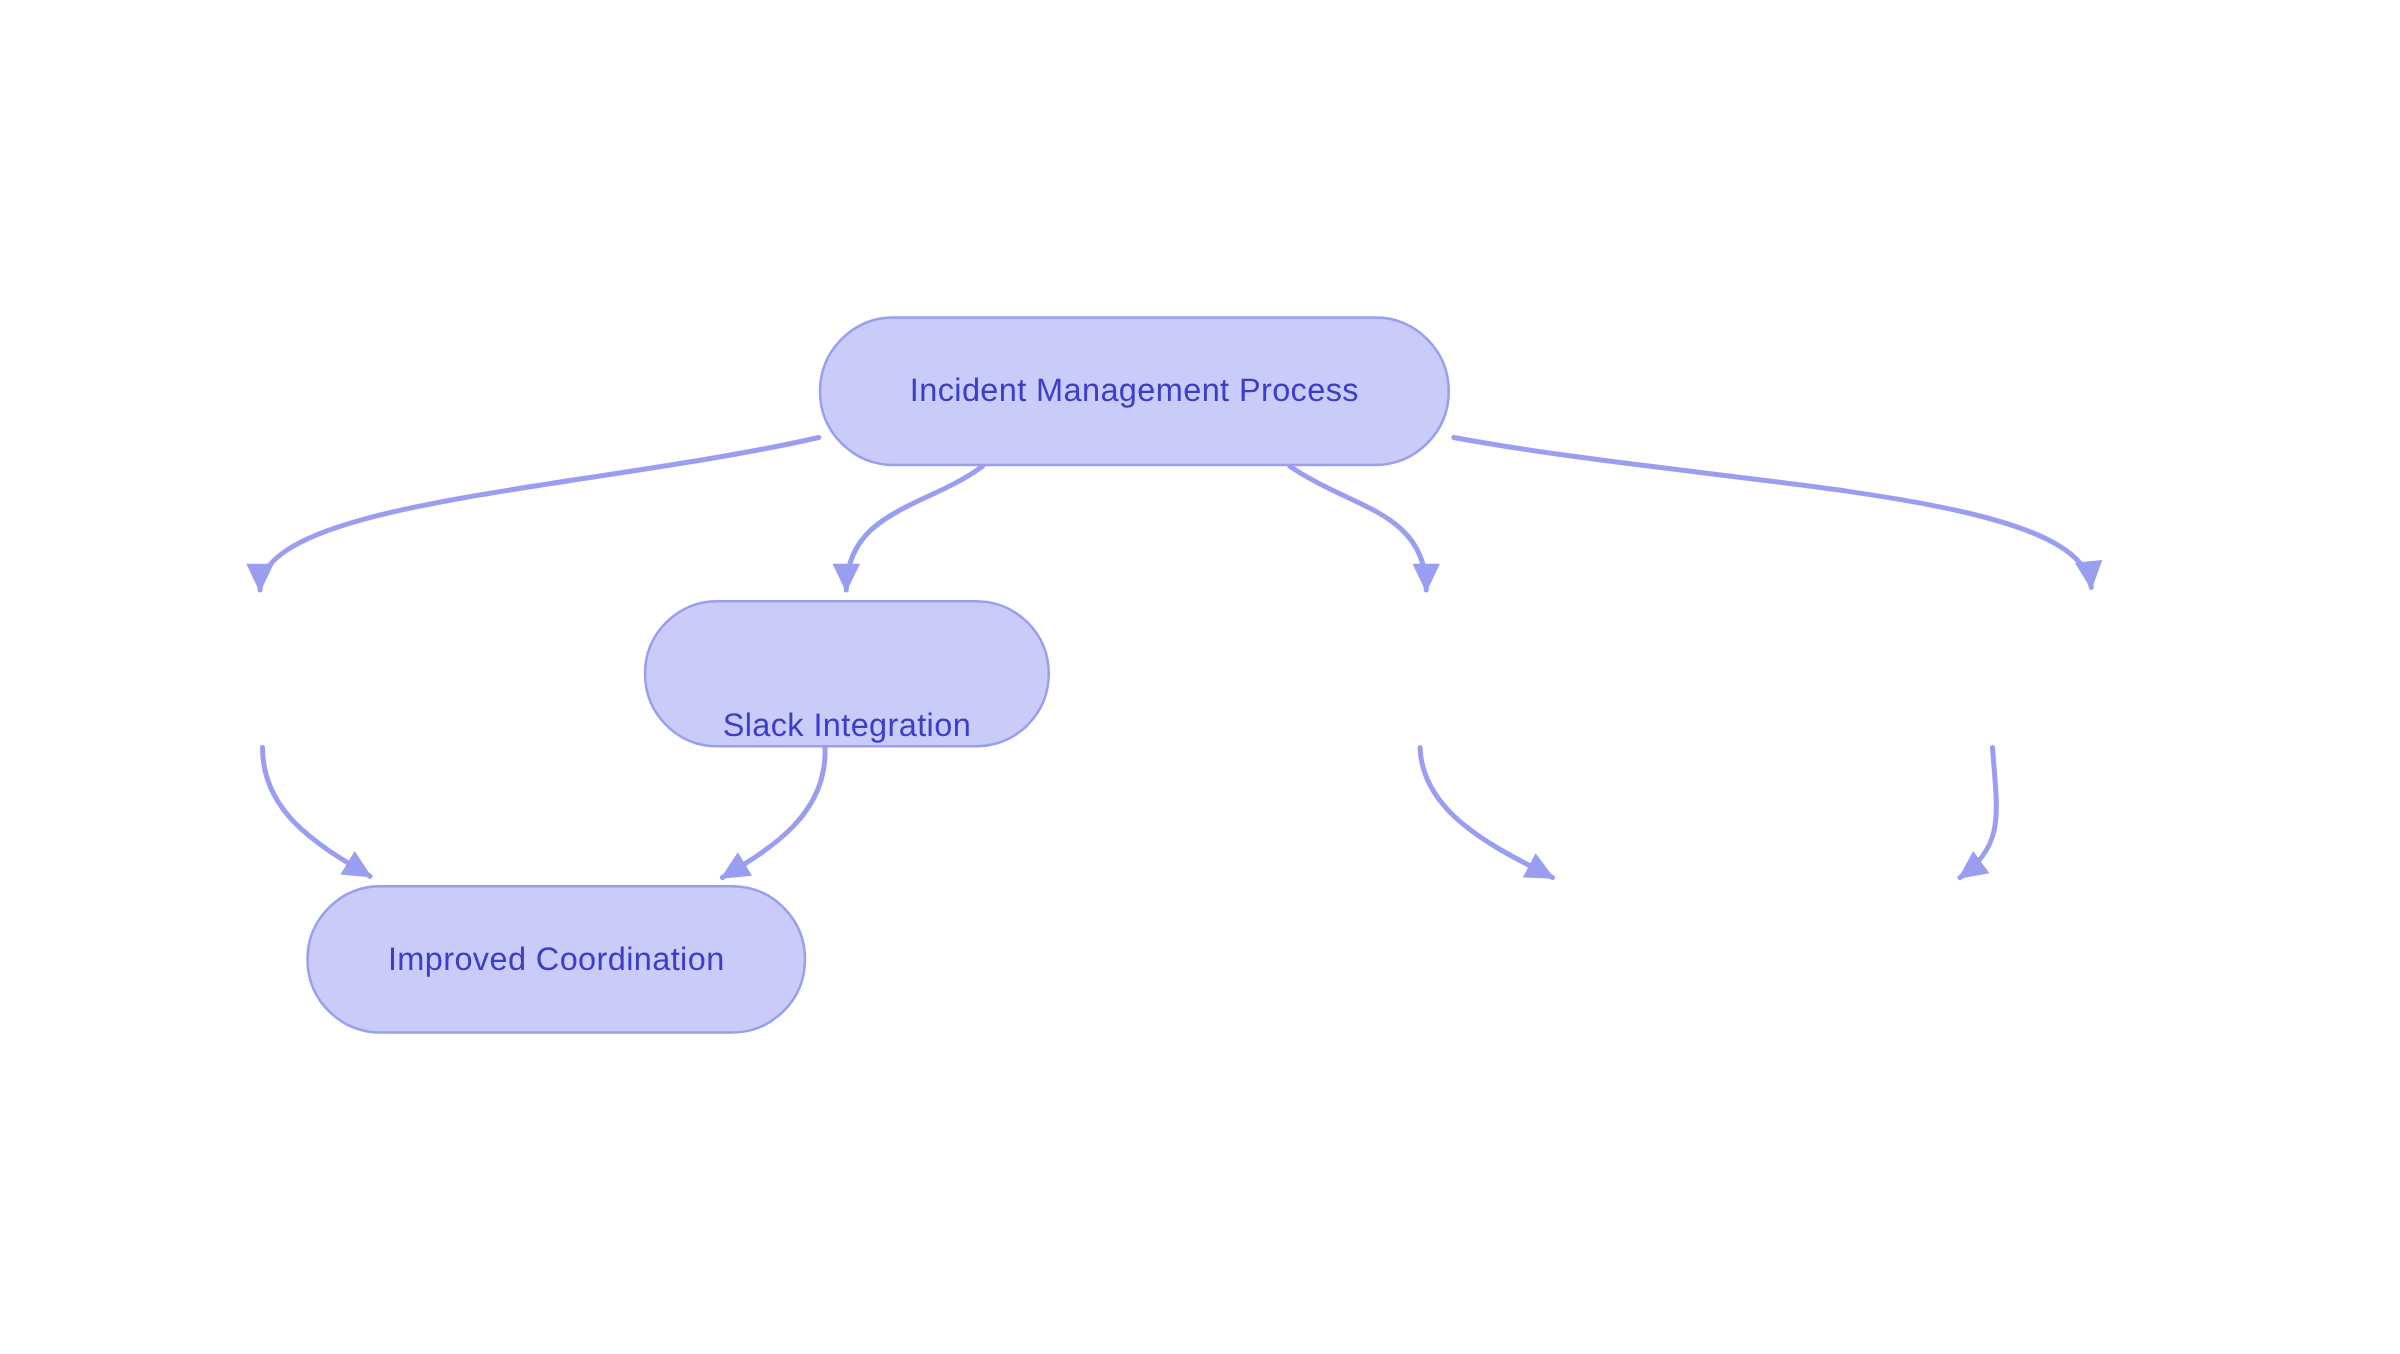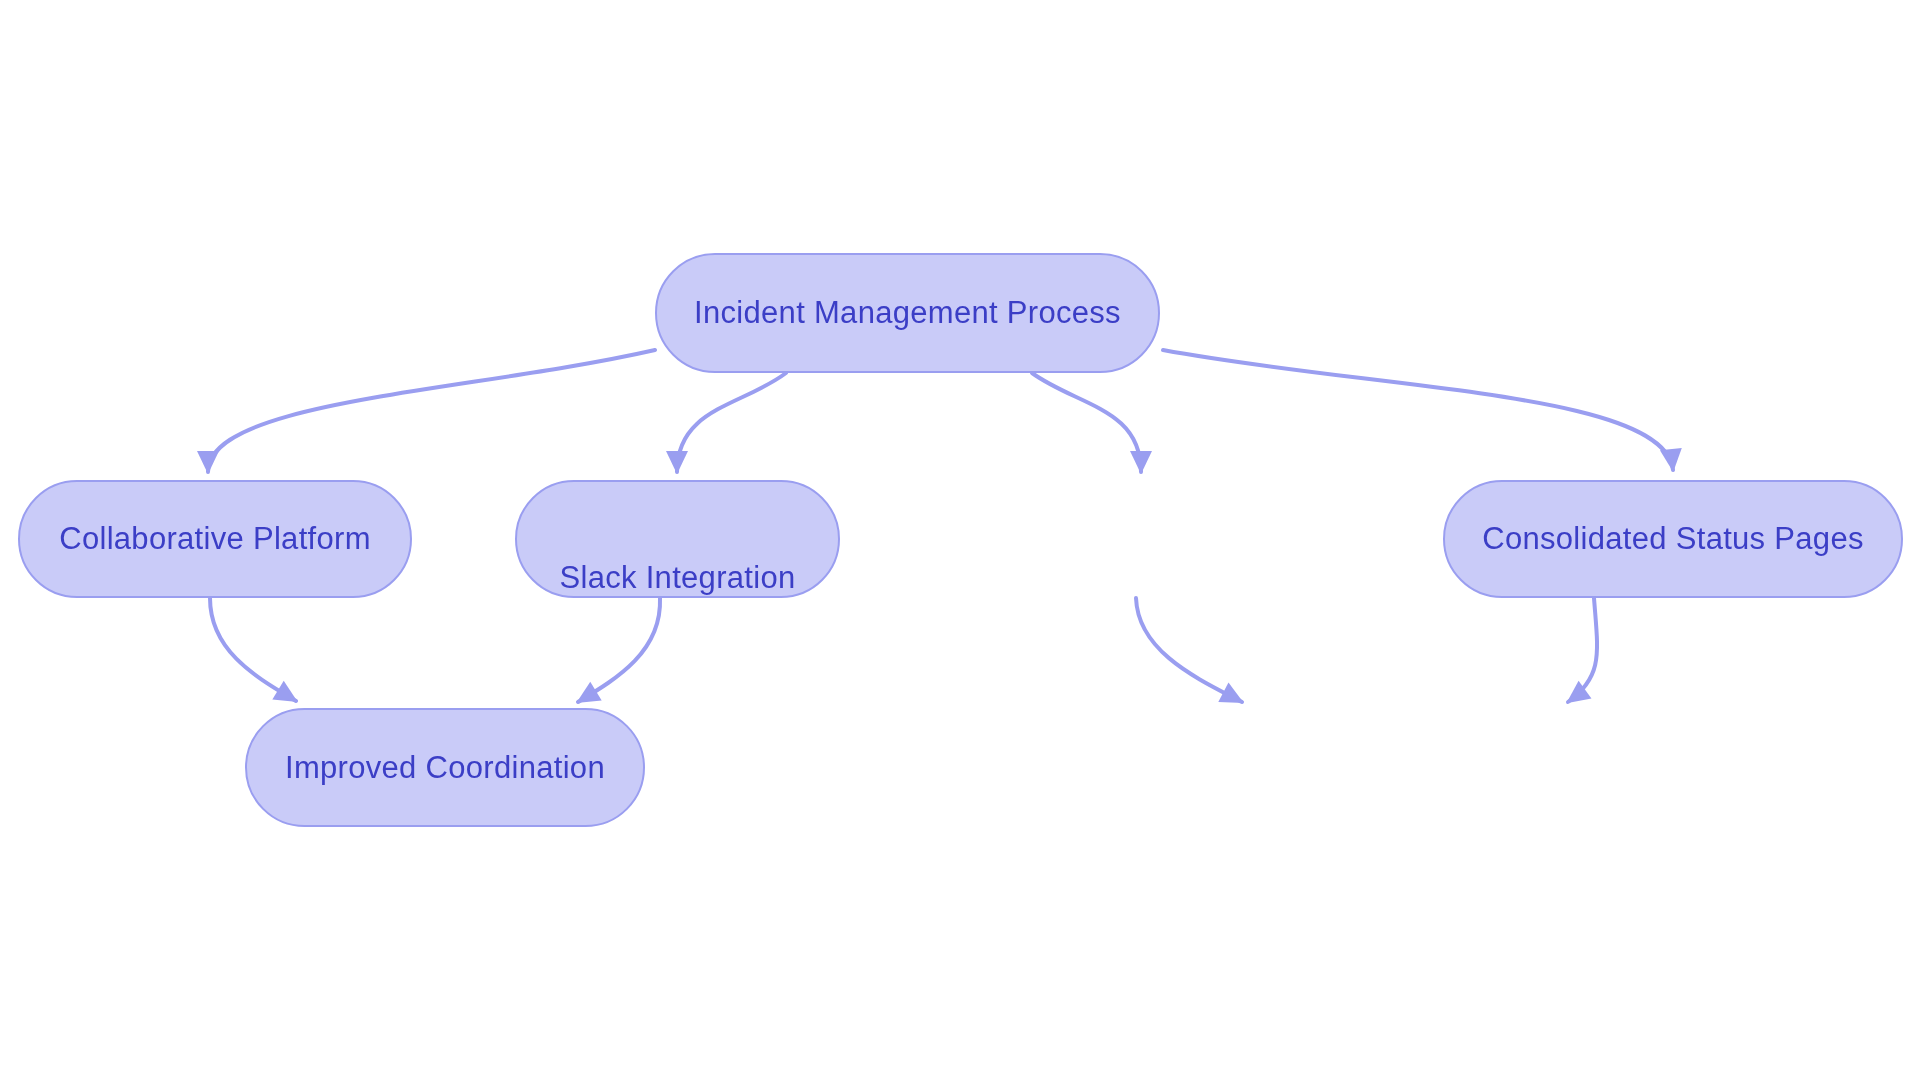--- a/index.html
+++ b/index.html
@@ -35,21 +35,21 @@
     box-sizing: border-box;
     display: flex;
     align-items: center;
     justify-content: center;
     background: var(--fill, #c9cbf8);
     border: 2px solid var(--border, #9a9ef0);
     border-radius: 60px;
   }
   .node-label {
     color: var(--text, #3b3ec6);
-    font-size: 31px;
+    font-size: 26px;
     line-height: 1.2;
     letter-spacing: 0.3px;
     white-space: nowrap;
     text-align: center;
   }
 </style>
 </head>
 <body>
 
 <div class="canvas">
@@ -66,25 +66,19 @@
         <path class="edge" d="M 1163 350 C 1380 390, 1665 392, 1673 470" marker-end="url(#arrow)"></path>
         <path class="edge" d="M 210 598 C 210 652, 258 678, 296 701" marker-end="url(#arrow)"></path>
         <path class="edge" d="M 660 598 C 662 652, 616 679, 578 702" marker-end="url(#arrow)"></path>
         <path class="edge" d="M 1136 598 C 1138 652, 1198 679, 1242 702" marker-end="url(#arrow)"></path>
         <path class="edge" d="M 1594 598 C 1598 652, 1604 676, 1568 702" marker-end="url(#arrow)"></path>
       </g>
   </svg>
 <div class="node" style="left: 655px; top: 253px; width: 505px; height: 120px;">
       <span class="node-label">Incident Management Process</span>
     </div>
-    <div class="node" style="left: 18px; top: 480px; width: 394px; height: 118px;">
-      <span class="node-label">Collaborative Platform</span>
-    </div>
     <div class="node" style="left: 515px; top: 480px; width: 325px; height: 118px; align-items: flex-end;">
       <span class="node-label">Slack Integration</span>
-    </div>
-    <div class="node" style="left: 1443px; top: 480px; width: 460px; height: 118px;">
-      <span class="node-label">Consolidated Status Pages</span>
     </div>
     <div class="node" style="left: 245px; top: 708px; width: 400px; height: 119px;">
       <span class="node-label">Improved Coordination</span>
     </div>
   </div>
 
 </body></html>

